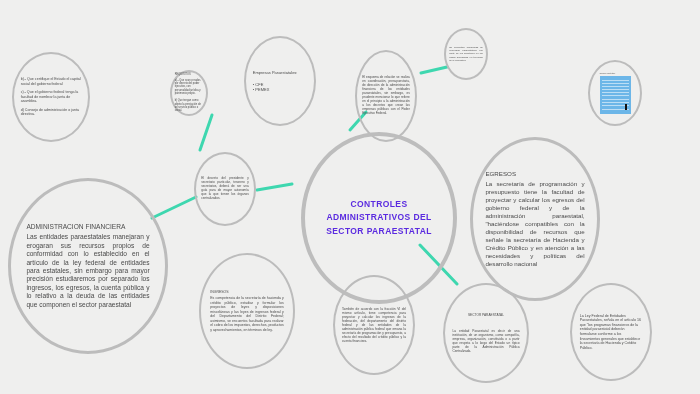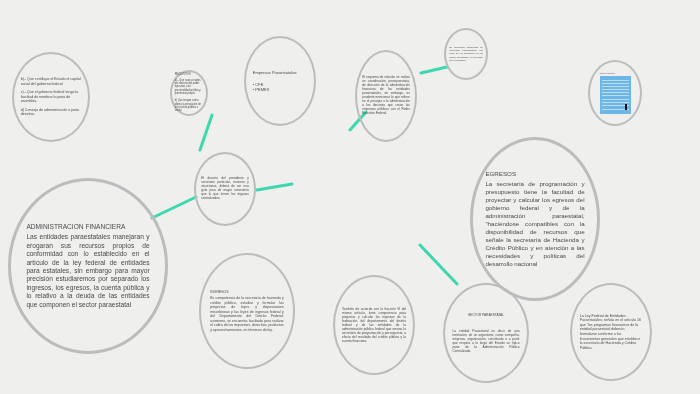--- a/index.html
+++ b/index.html
@@ -184,20 +184,23 @@
           <div class="ln" style="top:33px"></div>
         <div class="cursor"></div>
       </div>
     </div>
   </div>
 
   <div class="bubble" id="node-decreto">
     <div class="inner">El decreto del presidente y secretario particular, tesorero y secretarios, deberá de ser una guía para de mayor autonomía que la que tienen los órganos centralizados.</div>
   </div>
 
+  <div class="bubble" id="node-central">
+    <div class="inner">CONTROLES ADMINISTRATIVOS DEL SECTOR PARAESTATAL</div>
+  </div>
 
   <div class="bubble" id="node-adminfin">
     <div class="inner">
       <p class="title">ADMINISTRACION FINANCIERA</p>
       <p>Las entidades paraestatales manejaran y erogaran sus recursos propios de conformidad con lo establecido en el artículo de la ley federal de entidades para estatales, sin embargo para mayor precisión estudiaremos por separado los ingresos, los egresos, la cuenta pública y lo relativo a la deuda de las entidades que componen el sector paraestatal</p>
     </div>
   </div>
 
   <div class="bubble" id="node-egresos">
     <div class="inner">

